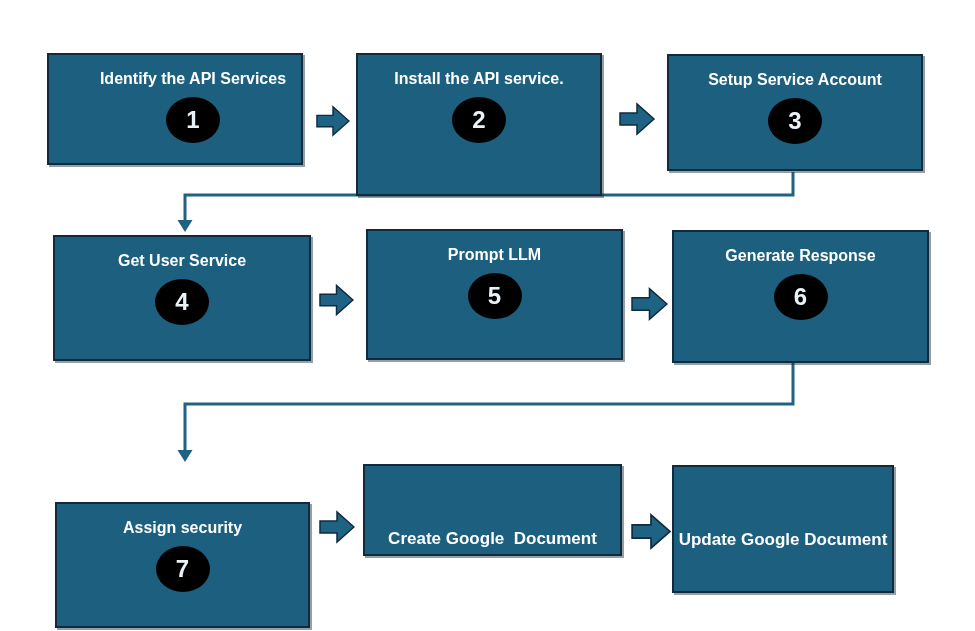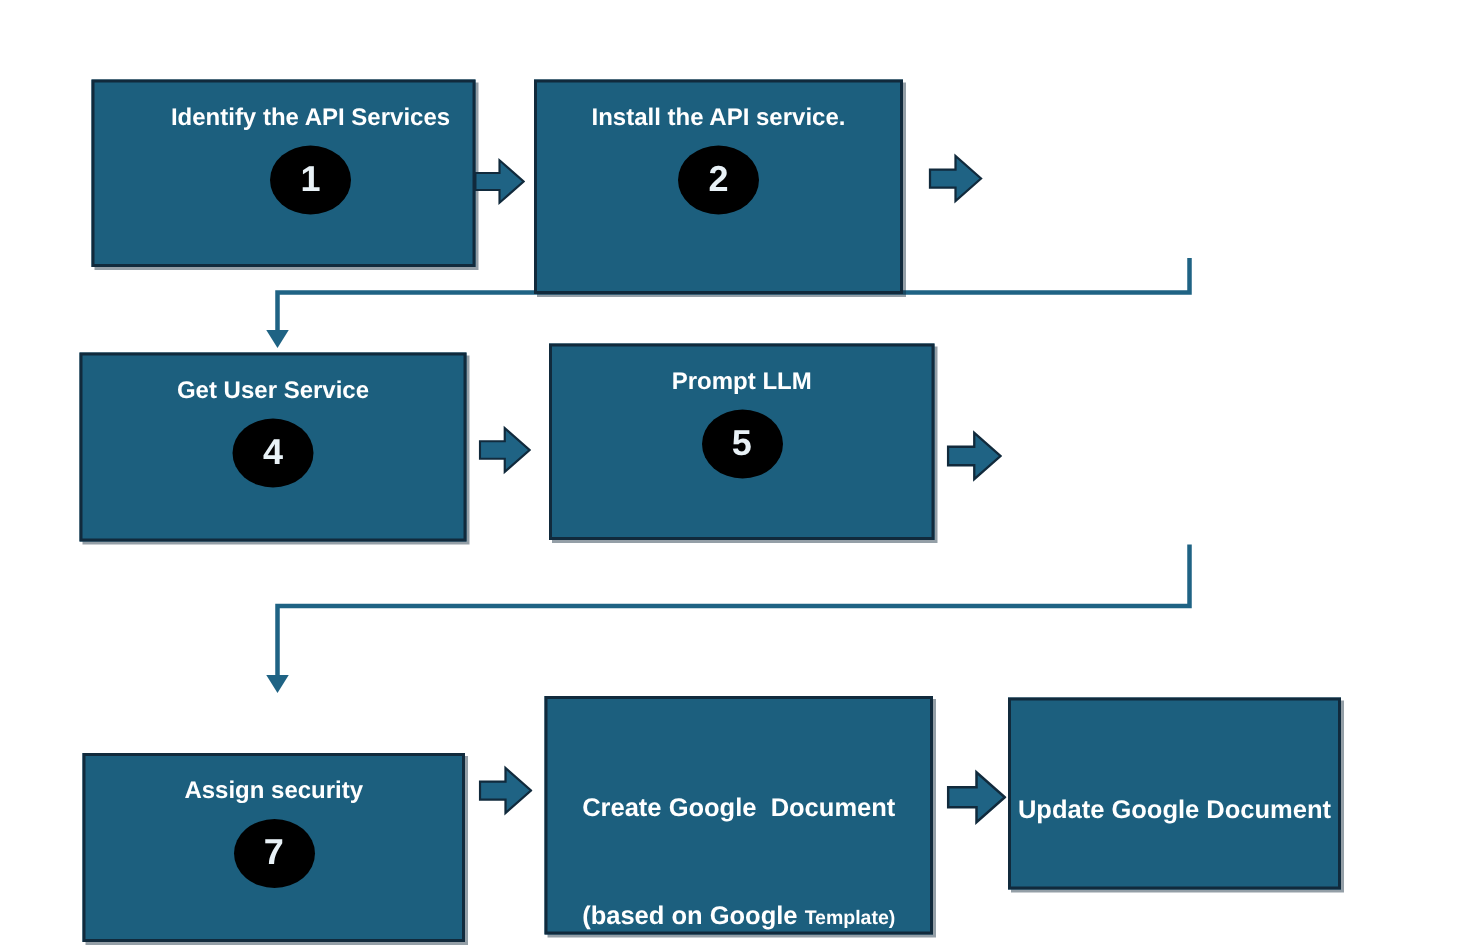--- a/index.html
+++ b/index.html
@@ -34,28 +34,28 @@
   .label .small-suffix{font-size:13px;font-weight:bold;}
   .badge{
     margin-top:7px;width:54px;height:46px;border-radius:50%;
     background:var(--badge-bg);
     display:flex;align-items:center;justify-content:center;flex:0 0 auto;
   }
   .badge span{
     color:var(--badge-text);font-weight:bold;font-size:24px;line-height:1;
   }
   
-  .b1{left:61px;top:53px;width:256px;height:125px;padding-left:36px;}
+  .b1{left:47px;top:53px;width:256px;height:112px;padding-left:36px;}
   .b2{left:356px;top:53px;width:246px;height:143px;}
   .b3{left:667px;top:54px;width:256px;height:117px;}
   .b4{left:53px;top:235px;width:258px;height:126px;}
   .b5{left:366px;top:229px;width:257px;height:131px;}
   .b6{left:672px;top:230px;width:257px;height:133px;}
   .b7{left:55px;top:465px;width:255px;height:126px;margin-top:37px;}
-  .b8{left:363px;top:464px;width:259px;height:159px;}
+  .b8{left:363px;top:464px;width:259px;height:92px;}
   .b9{left:672px;top:465px;width:222px;height:128px;}
   
   .block-arrow{position:absolute;}
   .a1{left:316px;top:104px;width:34px;height:34px;}
   .a2{left:618px;top:102px;width:38px;height:34px;}
   .a3{left:319px;top:280px;width:35px;height:40px;}
   .a4{left:631px;top:285px;width:37px;height:38px;}
   .a5{left:319px;top:506px;width:36px;height:42px;}
   .a6{left:631px;top:511px;width:40px;height:41px;}
   .block-arrow svg{display:block;width:100%;height:100%;}
@@ -87,35 +87,47 @@
       </div>
   </div>
 
   <div class="box b2">
     <div class="label"><span>Install the API service.</span></div>
     <div class="badge">
         <span>2</span>
       </div>
   </div>
 
+  <div class="box b3">
+    <div class="label"><span>Setup Service Account</span></div>
+    <div class="badge">
+        <span>3</span>
+      </div>
+  </div>
 
   <div class="box b4">
     <div class="label"><span>Get User Service</span></div>
     <div class="badge">
         <span>4</span>
       </div>
   </div>
 
   <div class="box b5">
     <div class="label"><span>Prompt LLM</span></div>
     <div class="badge">
         <span>5</span>
       </div>
   </div>
 
+  <div class="box b6">
+    <div class="label"><span>Generate Response</span></div>
+    <div class="badge">
+        <span>6</span>
+      </div>
+  </div>
 
   <div class="box b7">
     <div class="label"><span>Assign security</span></div>
     <div class="badge">
         <span>7</span>
       </div>
   </div>
 
   <div class="box b8">
     <div class="label lg">

